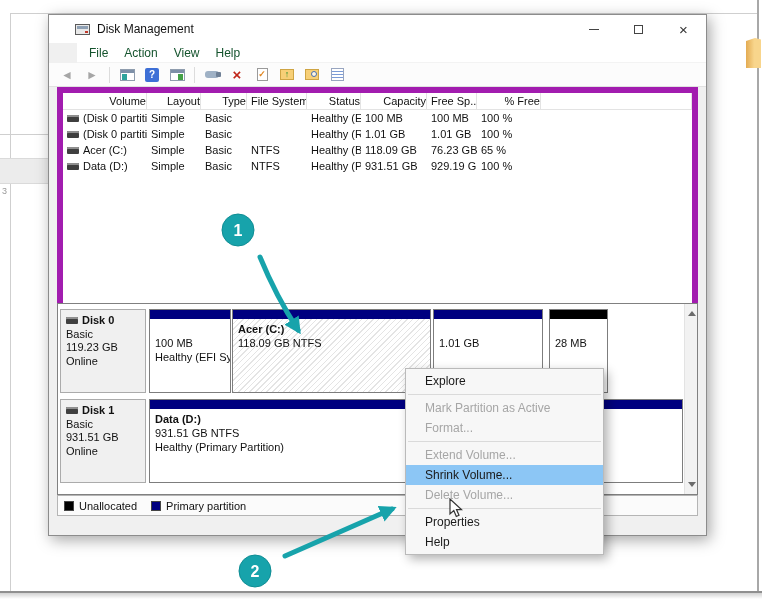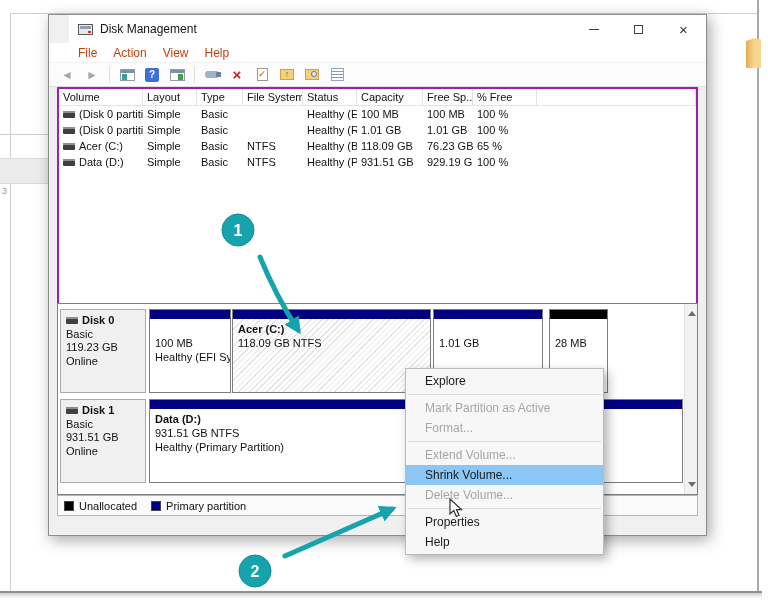--- a/index.html
+++ b/index.html
@@ -20,30 +20,30 @@
                     background:#ececec; border-top:1px solid #dadada; border-bottom:1px solid #dadada; }
   .bg-side-note   { position:absolute; left:2px; top:186px; font-size:9px; color:#999; }
   .bg-folder { position:absolute; left:746px; top:38px; width:15px; height:30px;
                background: linear-gradient(90deg,#e3ab52,#f8d58c 55%);
                clip-path: polygon(0 10%, 60% 0, 100% 5%, 100% 100%, 0 100%); }
 
   
   .window { position: absolute; left: 48px; top: 14px; width: 659px; height: 522px;
             background: #f0f0f0; border: 1px solid #8c8c8c;
             box-shadow: 3px 4px 14px rgba(0,0,0,.35); z-index: 10; }
-  .titlebar { height: 28px; background: #fff; display: flex; align-items: center; padding-left: 9px; margin-left: 20px; }
+  .titlebar { height: 28px; background: #fff; display: flex; align-items: center; padding-left: 26px; }
   .win-title { font-size: 12px; color: #111; margin-left: 7px; }
   .win-controls { margin-left: auto; display: flex; height: 28px; }
   .win-btn { width: 45px; height: 28px; display: flex; align-items: center; justify-content: center; color:#444; }
   .glyph-min { width: 10px; height: 1px; background: #444; display:block; }
   .glyph-max { width: 9px; height: 9px; border: 1px solid #444; display:block; }
   .glyph-close { font-size: 15px; line-height: 15px; color:#333; }
 
   .menubar { height: 20px; background: #fff; display: flex; align-items: center;
-             font-size: 12px; color: #c2410c; padding-left: 21px; border-bottom:1px solid #f3f3f3; }
+             font-size: 12px; color: #14532d; padding-left: 4px; border-bottom:1px solid #f3f3f3;margin-left:28px; }
   .menu-item { padding: 0 8px; }
 
   .toolbar { height: 24px; background: #fcfcfc; border-bottom: 1px solid #e1e1e1;
              display: flex; align-items: center; padding-left: 7px; gap: 3px; }
   .tb-btn { width: 22px; height: 20px; display: flex; align-items: center; justify-content: center; }
   .tb-sep { width: 1px; height: 16px; background: #dcdcdc; margin: 0 3px; }
   .i-arrow { color: #a6a6a6; font-size: 12px; font-weight: bold; }
   .i-win { width: 15px; height: 12px; border: 1px solid #8f9dae; background: #fff; position: relative; }
   .i-win::before { content:""; position:absolute; left:0; right:0; top:0; height:3px; background:#7e90a8; }
   .i-win.pane-left::after { content:""; position:absolute; left:1px; top:4px; width:5px; height:6px; background:#2fa39c; }
@@ -57,21 +57,21 @@
            color: #e0851e; font-size: 9px; line-height: 11px; text-align: center; font-weight: bold; }
   .i-folder { width: 14px; height: 11px; background: #f7cf76; border: 1px solid #cfa544;
               color: #2e8f2e; font-size: 9px; line-height: 9px; text-align: center; font-weight: bold; position: relative; }
   .i-folder .mag-circle { position:absolute; right:1px; top:1px; width:6px; height:6px;
               border:1.5px solid #4a6fae; border-radius:50%; background:rgba(255,255,255,.8); }
   .i-props { width: 13px; height: 13px; border: 1px solid #98a5c0;
              background: repeating-linear-gradient(180deg, #fff 0 2px, #7b9bd6 2px 3px); }
 
   
   .listview { position: absolute; left: 8px; top: 72px; width: 641px; height: 234px;
-              background: #fff; border: 2px solid #a21caf; font-size: 11px; color:#111; }
+              background: #fff; border: 6px solid #a21caf; font-size: 11px; color:#111;text-align:right; }
   .lv-header { display: flex; height: 17px; border-bottom: 1px solid #e3e3e3; }
   .lv-hcell { border-right: 1px solid #e3e3e3; padding: 2px 0 0 4px; white-space: nowrap; overflow: hidden; }
   .lv-row { display: flex; height: 16px; align-items: center; }
   .lv-cell { padding-left: 4px; white-space: nowrap; overflow: hidden; display:flex; align-items:center; }
   .c0{width:84px} .c1{width:54px} .c2{width:46px} .c3{width:60px} .c4{width:54px}
   .c5{width:66px} .c6{width:50px} .c7{width:64px} .c8{flex:1}
   .drive-ico { width: 12px; height: 7px; background: #3f3f3f; border-radius: 1px;
                box-shadow: inset 0 2px 0 #8f8f8f; display: inline-block; margin-right: 4px; flex:none; }
 
   

